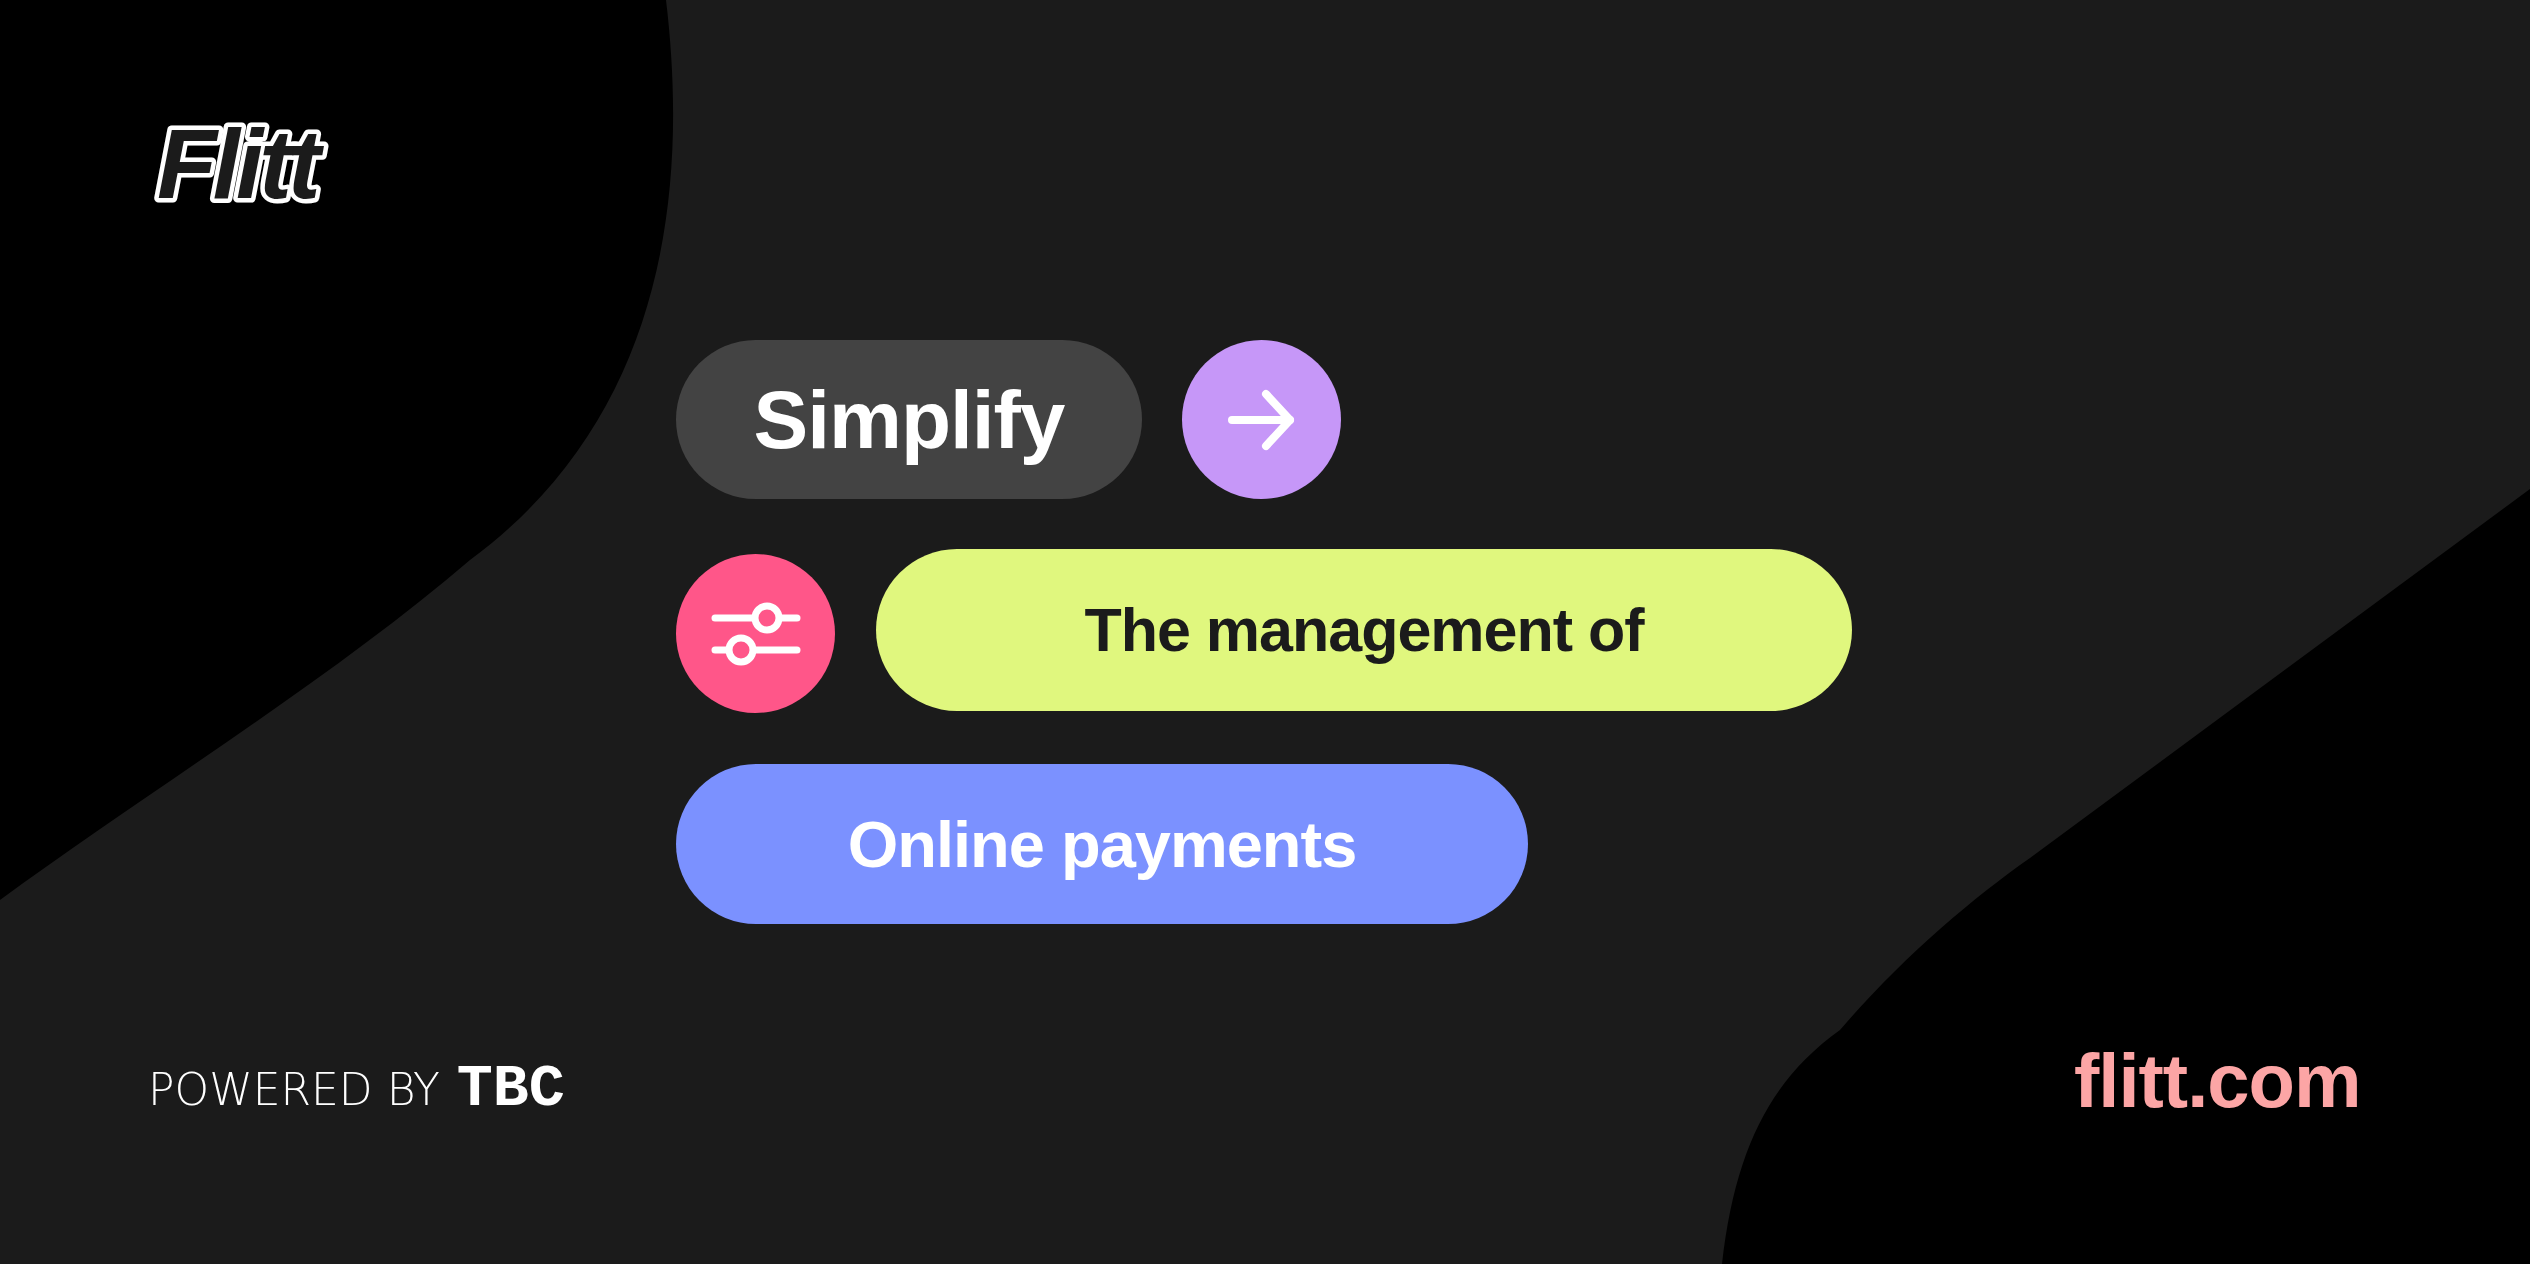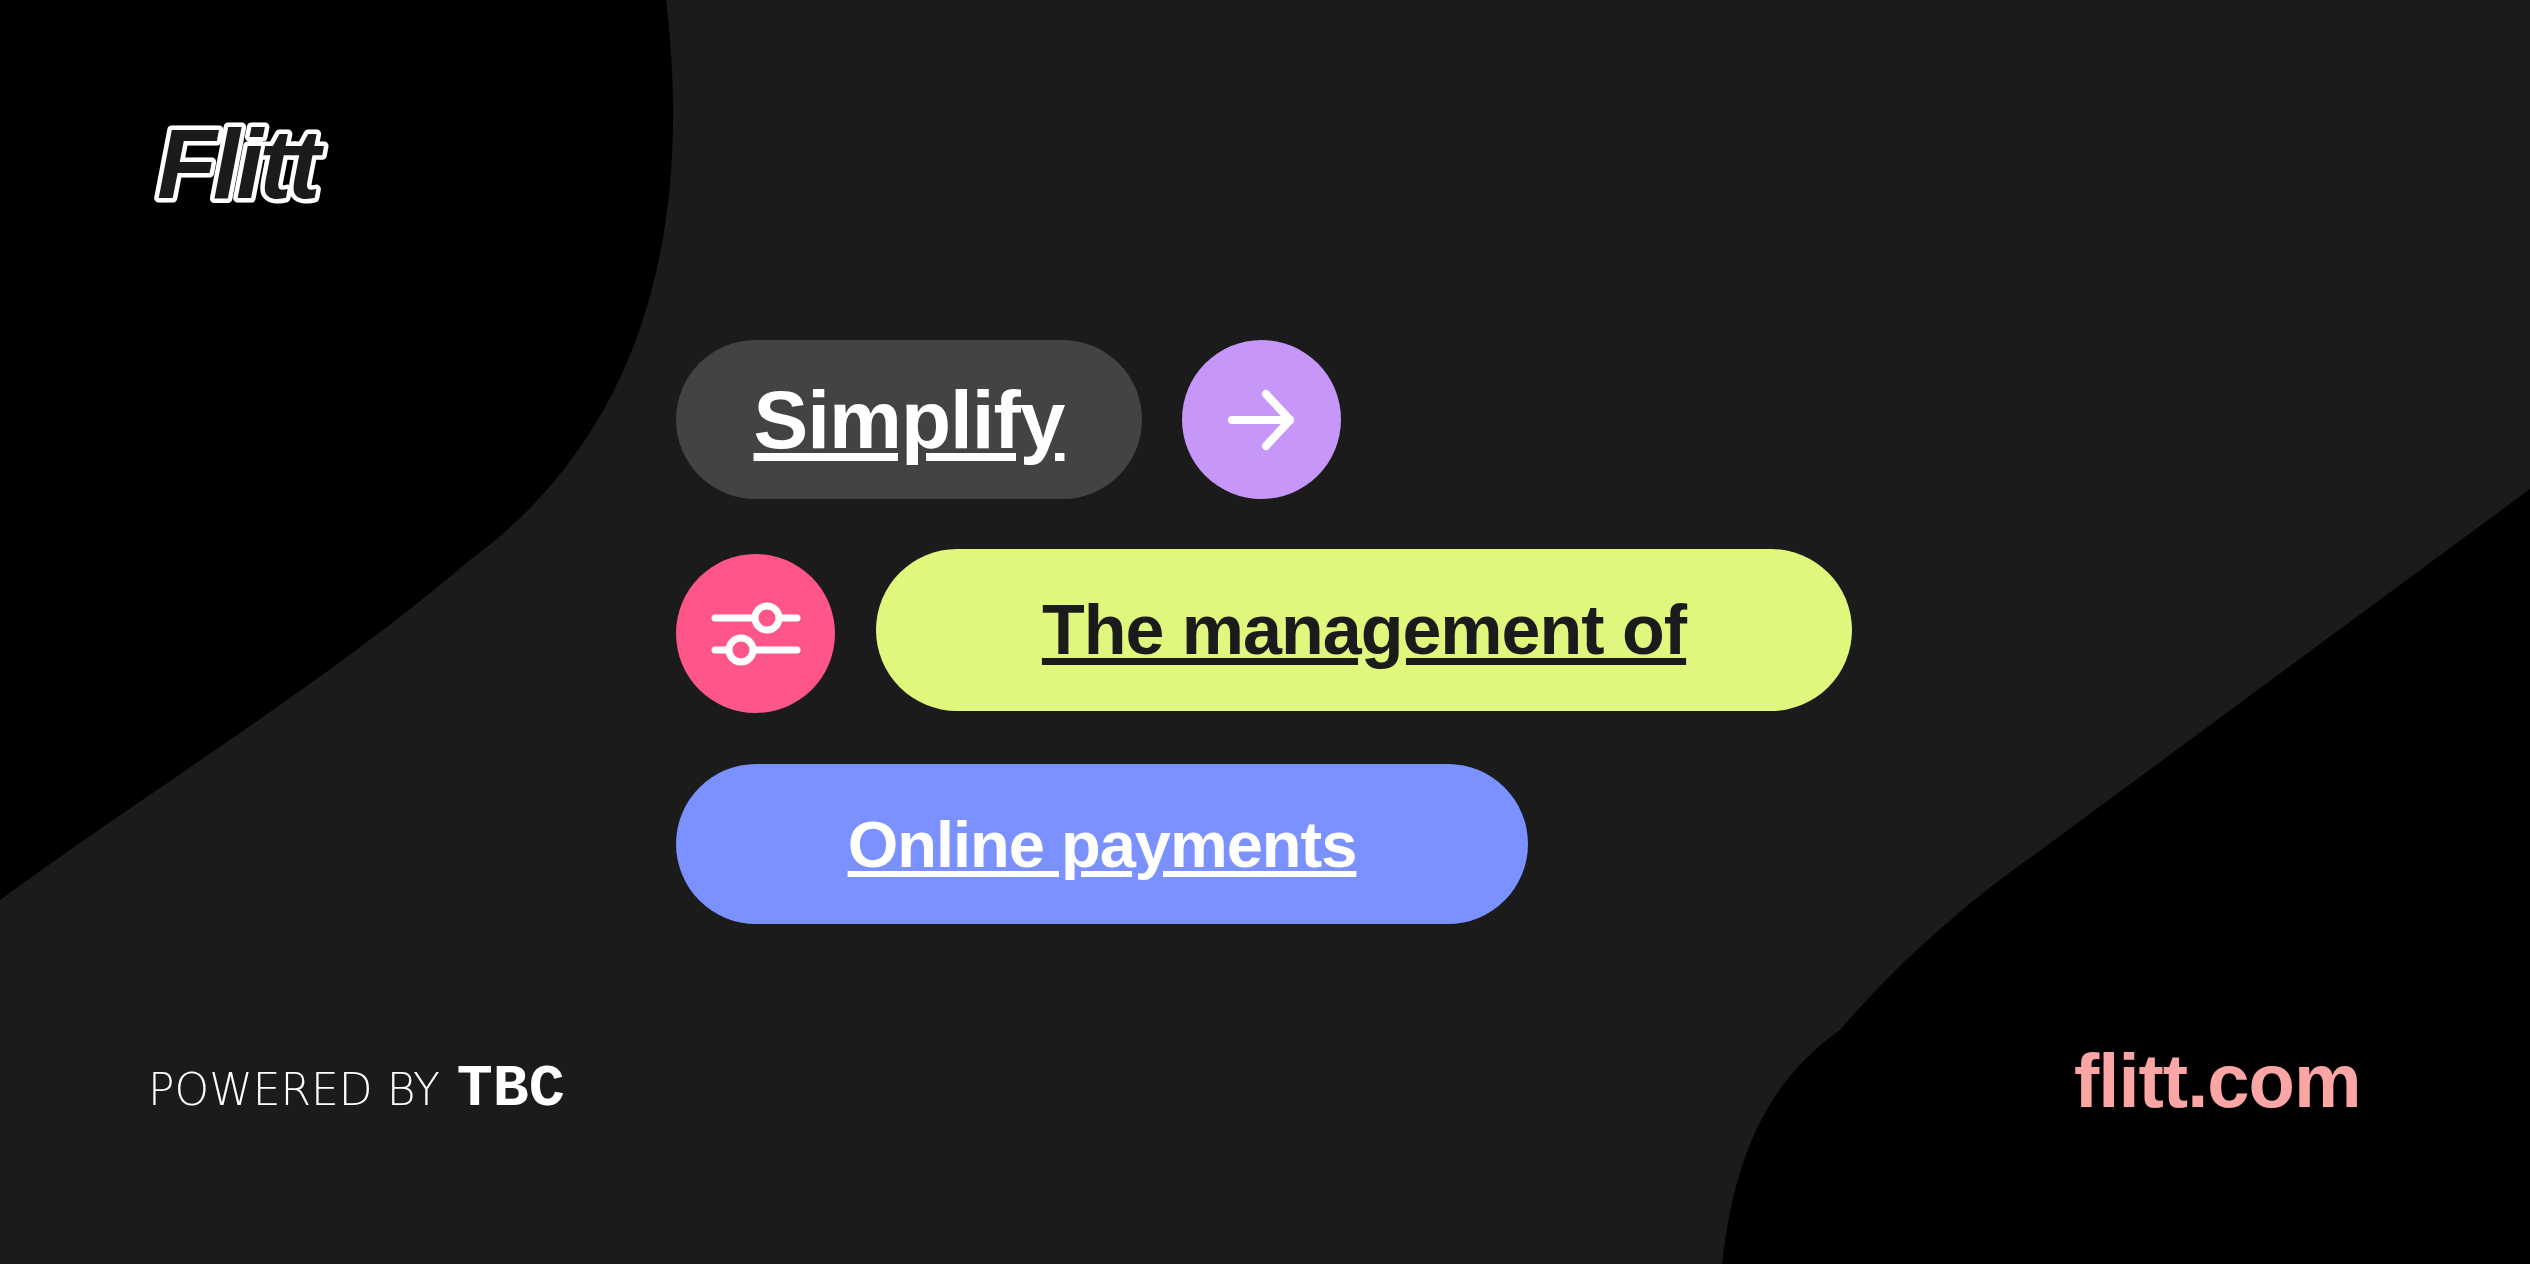--- a/index.html
+++ b/index.html
@@ -1,24 +1,24 @@
 <!DOCTYPE html>
 <html><head>
 <meta charset="utf-8">
 <style>
   html, body { margin:0; padding:0; }
   body { width:2530px; height:1264px; overflow:hidden; background:#1b1b1b; position:relative; font-family:"Liberation Sans", sans-serif; }
   .bg { position:absolute; left:0; top:0; width:2530px; height:1264px; }
   .logo { position:absolute; left:149px; top:118px; width:240px; height:95px; }
-  .pill { position:absolute; display:flex; align-items:center; justify-content:center; border-radius:9999px; font-weight:700; white-space:nowrap; font-family:"Liberation Sans", sans-serif; letter-spacing:-1px;text-decoration:underline; }
+  .pill { position:absolute; display:flex; align-items:center; justify-content:center; border-radius:9999px; font-weight:700; white-space:nowrap; font-family:"Liberation Sans", sans-serif; letter-spacing:-1px; }
   .circle { position:absolute; border-radius:50%; display:flex; align-items:center; justify-content:center; }
   .p-simplify { left:676px; top:340px; width:466px; height:159px; background:#434343; color:#ffffff; font-size:82px; }
   .c-arrow { left:1182px; top:340px; width:159px; height:159px; background:#c697f8; }
   .c-filter { left:676px; top:554px; width:159px; height:159px; background:#ff5689; }
-  .p-mgmt { left:876px; top:549px; width:976px; height:162px; background:#e0f77e; color:#1b1b1b; font-size:70px; }
+  .p-mgmt { left:876px; top:549px; width:976px; height:162px; background:#e0f77e; color:#1b1b1b; font-size:61px; }
   .p-online { left:676px; top:764px; width:852px; height:160px; background:#7b91ff; color:#ffffff; font-size:65px; }
   .footer-left { position:absolute; left:148px; top:1050px; font-size:60px; color:#ffffff; line-height:70px; white-space:nowrap; }
   .footer-left .light { font-weight:300; font-family:"DejaVu Sans", sans-serif; font-size:44px; letter-spacing:0px; }
   .footer-left .bold { font-weight:700; font-family:Liberation Mono, monospace; }
   .footer-right { position:absolute; left:2074px; top:1038px; font-size:76px; font-weight:700; color:#fca5a5; line-height:86px; letter-spacing:-1px; white-space:nowrap; }
 </style>
 </head>
 <body>
 
 <svg class="bg" viewBox="0 0 2530 1264" xmlns="http://www.w3.org/2000/svg">

